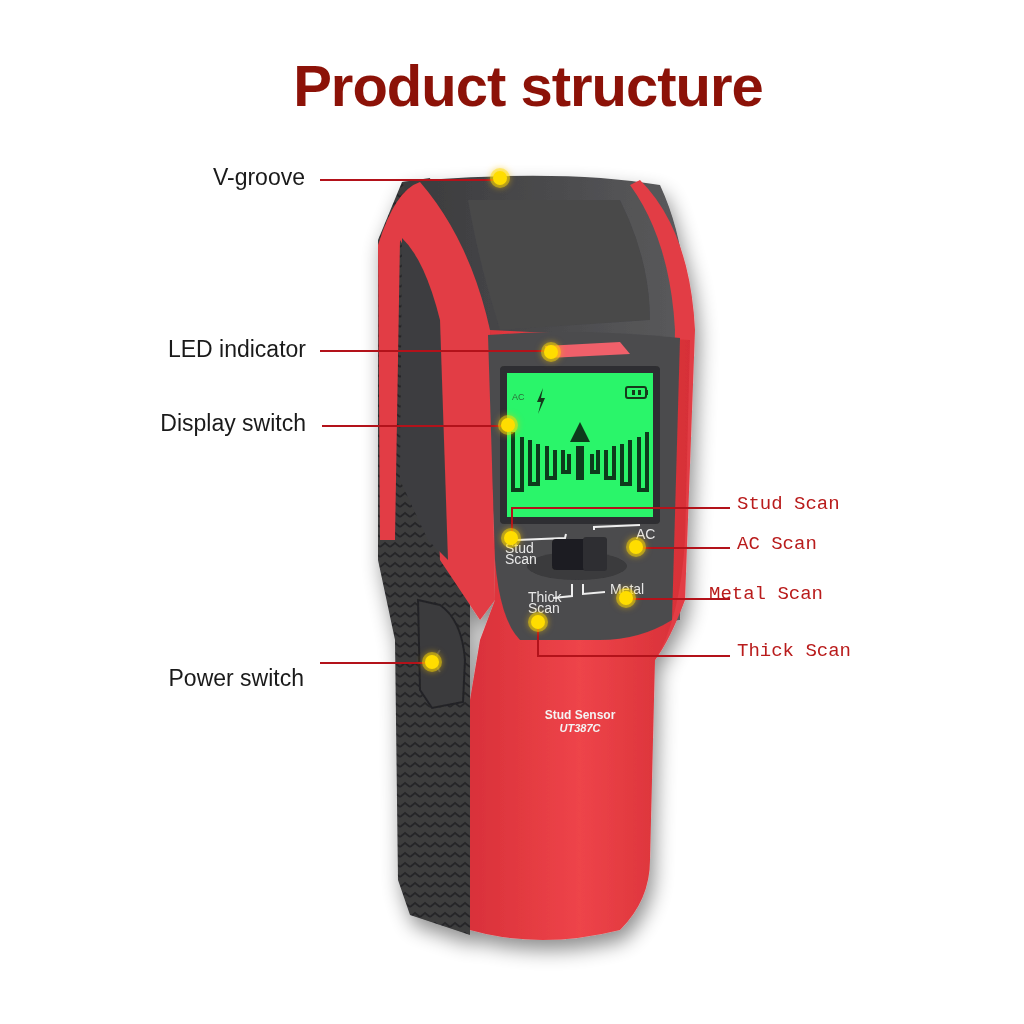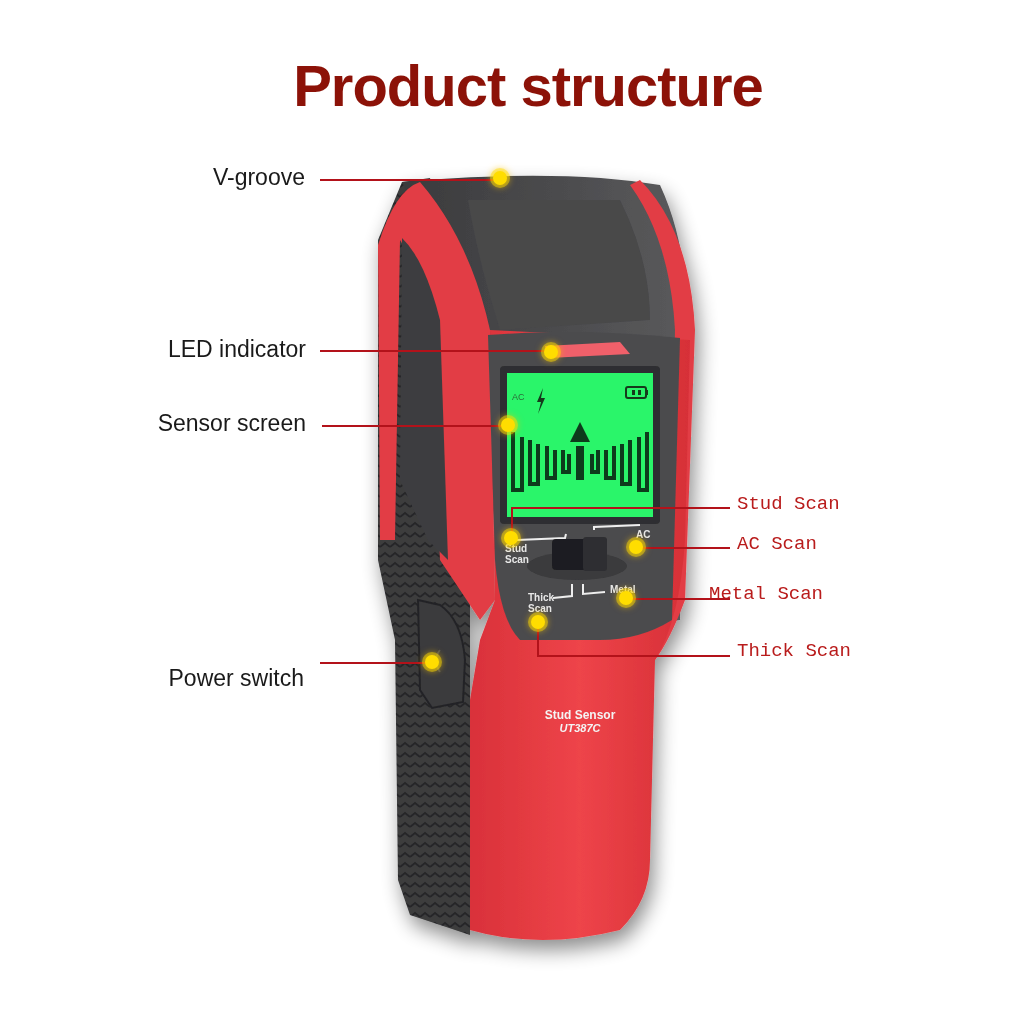--- a/index.html
+++ b/index.html
@@ -5,21 +5,21 @@
   html, body { margin: 0; padding: 0; background: #ffffff; }
   body { width: 1024px; height: 1024px; position: relative; overflow: hidden; font-family: "Liberation Sans", sans-serif; }
   .title { position: absolute; left: 0; width: 1024px; top: 52px; text-align: center; font-size: 58px; font-weight: bold; color: #8c1208; letter-spacing: -1px; padding-left: 16px; }
   .label-left { position: absolute; font-size: 23px; color: #1a1a1a; text-align: right; }
   .label-right { position: absolute; font-size: 19px; color: #b91c1c; font-family: Liberation Mono, monospace; }
   .leader { position: absolute; height: 2px; background: #b3121a; }
   .leader-v { position: absolute; width: 2px; background: #b3121a; }
   .dot { position: absolute; width: 14px; height: 14px; border-radius: 50%; background: #ffdd00; box-shadow: 0 0 0 3px rgba(255, 221, 0, 0.45), 0 0 6px 3px rgba(255, 200, 0, 0.5); transform: translate(-7px, -7px); z-index: 5; }
   svg.device { position: absolute; left: 0; top: 0; }
   .device-text { position: absolute; color: #f4f4f4; font-weight: bold; font-size: 12px; text-align: center; }
-  .switch-label { position: absolute; color: #e8e8e8; font-weight: bold; font-size: 10px; line-height: 11px; }
+  .switch-label { position: absolute; color: #e8e8e8; font-weight: normal; font-size: 14px; line-height: 11px; }
 </style>
 </head>
 <body>
 
 <div class="title">Product structure</div>
 
 <svg class="device" width="1024" height="1024" viewBox="0 0 1024 1024">
   <defs>
     <linearGradient id="redGrad" x1="0" x2="1" y1="0" y2="0">
       <stop offset="0" stop-color="#d9313a"></stop>
@@ -124,21 +124,21 @@
 </div>
 
 <div class="label-left" style="left:150px; top:164px; width:155px;">V-groove</div>
 <div class="leader" style="left:320px; top:179px; width:178px;"></div>
 <div class="dot" style="left:500px; top:178px;"></div>
 
 <div class="label-left" style="left:120px; top:336px; width:186px;">LED indicator</div>
 <div class="leader" style="left:320px; top:350px; width:228px;"></div>
 <div class="dot" style="left:551px; top:352px;"></div>
 
-<div class="label-left" style="left:100px; top:410px; width:206px;">Sensor screen</div>
+<div class="label-left" style="left:100px; top:410px; width:206px;">Display switch</div>
 <div class="leader" style="left:322px; top:425px; width:184px;"></div>
 <div class="dot" style="left:508px; top:425px;"></div>
 
 <div class="label-left" style="left:100px; top:649px; width:204px;margin-top:16px;">Power switch</div>
 <div class="leader" style="left:320px; top:662px; width:110px;"></div>
 <div class="dot" style="left:432px; top:662px;"></div>
 
 <div class="label-right" style="left:737px; top:493px;">Stud Scan</div>
 <div class="leader" style="left:512px; top:507px; width:218px;"></div>
 <div class="leader-v" style="left:511px; top:507px; height:30px;"></div>

